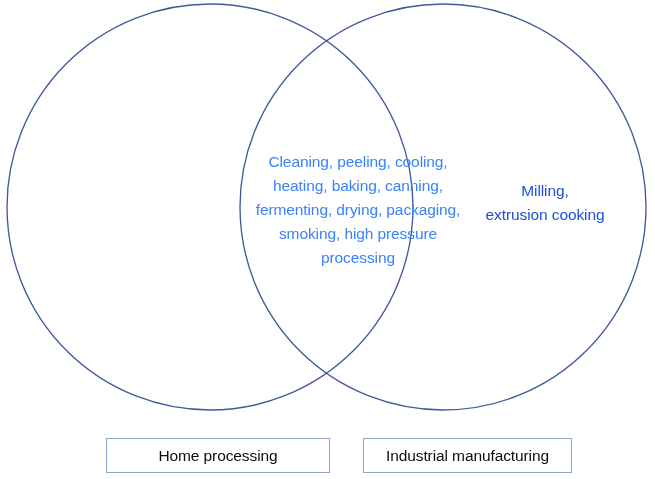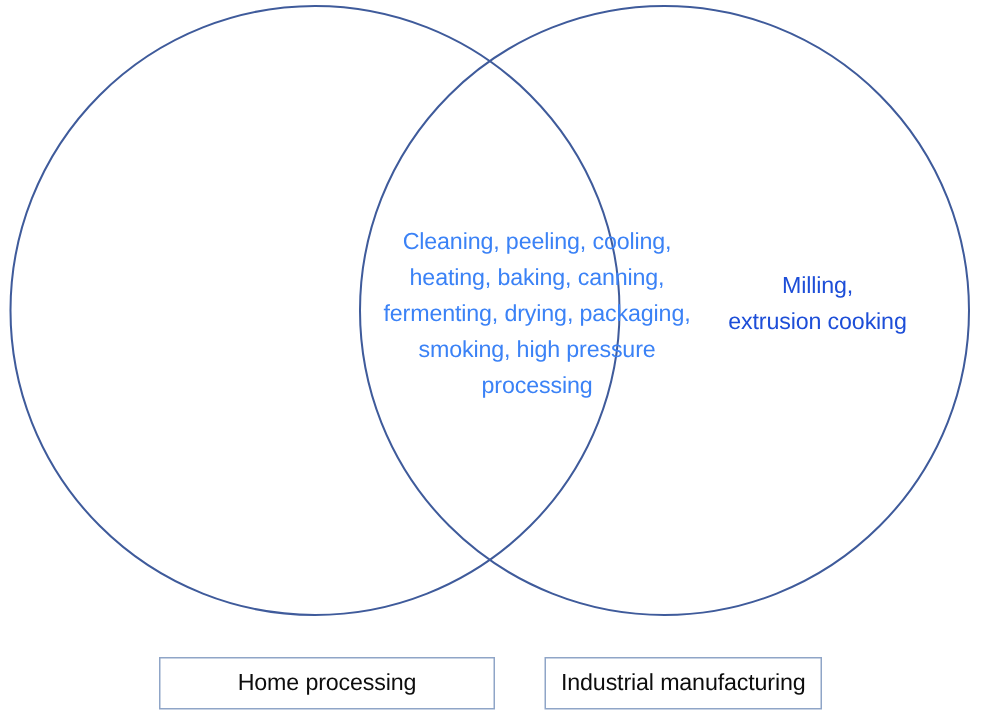--- a/index.html
+++ b/index.html
@@ -68,21 +68,21 @@
   #legend-left {
     left: 78px;
     top: 438px;
     width: 224px;
     height: 35px;
     margin-left: 28px;
   }
   #legend-right {
     left: 363px;
     top: 438px;
-    width: 185px;
+    width: 209px;
     height: 35px;
   }
 </style>
 </head>
 <body>
 
 <div id="stage">
 
   <svg id="venn-svg" viewBox="0 0 655 479" aria-hidden="true">
     <circle cx="210" cy="207" r="203" fill="none" stroke="#3f5b9b" stroke-width="1.35"></circle>

